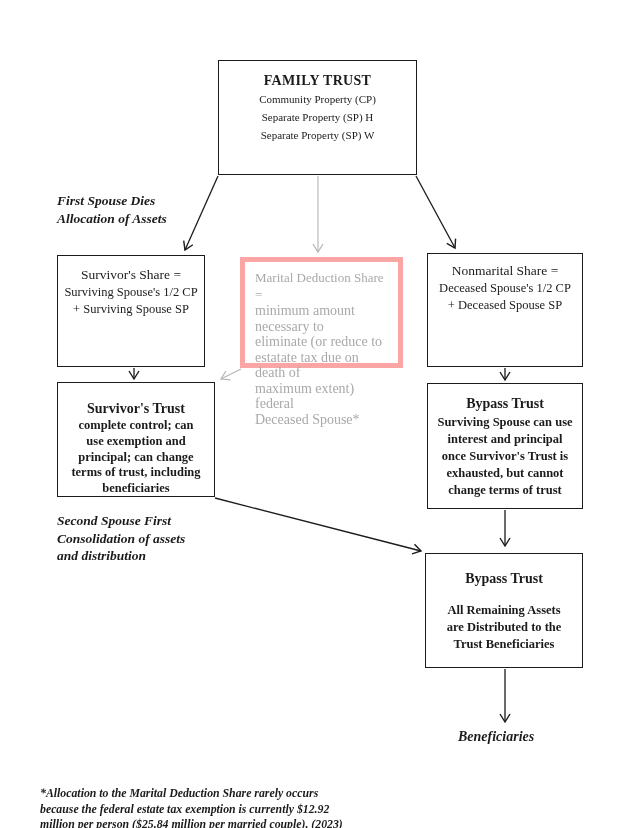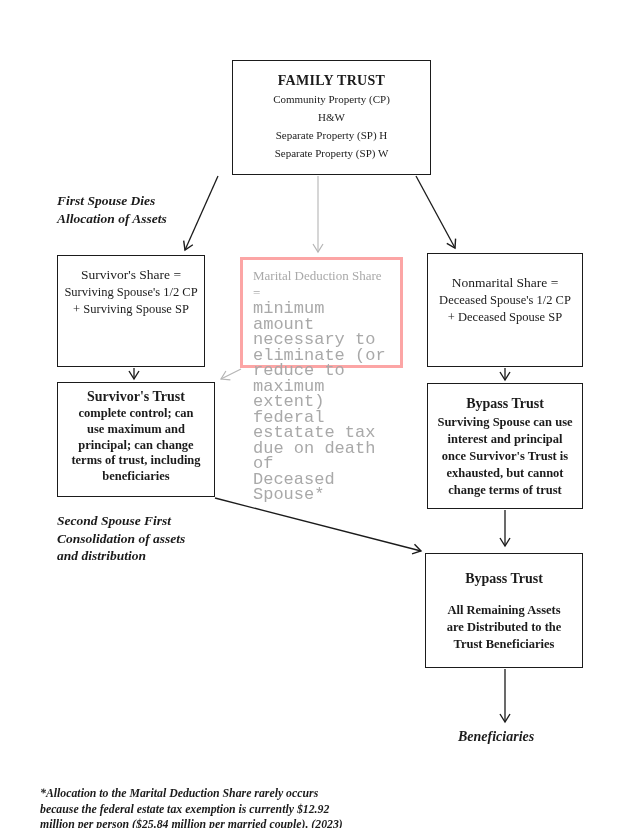--- a/index.html
+++ b/index.html
@@ -5,36 +5,36 @@
   html,body{margin:0;padding:0;background:#ffffff;}
   .canvas{
     position:relative;width:640px;height:828px;background:#ffffff;overflow:hidden;
     font-family:"Liberation Serif","DejaVu Serif",serif;color:#1b1b1b;
   }
   .arrow-layer{position:absolute;left:0;top:0;width:640px;height:828px;}
   .box{position:absolute;background:#ffffff;border:1.6px solid #1b1b1b;box-sizing:border-box;text-align:center;}
   .box .title{font-size:14px;line-height:19px;}
   .box .line{font-size:11px;line-height:18px;}
 
-  .family-trust{left:232px;top:60px;width:199px;height:115px;padding-top:10px;}
+  .family-trust{left:218px;top:60px;width:199px;height:115px;padding-top:10px;}
   .family-trust .title{font-weight:bold;letter-spacing:.3px;}
 
   .survivors-share{left:57px;top:255px;width:148px;height:112px;padding-top:9px;}
   .survivors-share .title{font-size:13.5px;line-height:19px;}
   .survivors-share .line,.nonmarital-share .line{font-size:12.5px;line-height:17px;}
 
-  .marital-deduction{left:240px;top:257px;width:163px;height:111px;border:3px solid #fca5a5;
+  .marital-deduction{left:240px;top:257px;width:163px;height:111px;border:5px solid #fca5a5;
     color:#a9a9a9;text-align:left;padding:7px 8px 0 10px;}
   .marital-deduction .title{font-size:13px;line-height:17px;}
-  .marital-deduction .line{font-size:17px;line-height:15.5px;font-family:Liberation Mono, monospace;}
+  .marital-deduction .line{font-size:14px;line-height:15.5px;}
 
-  .nonmarital-share{left:427px;top:253px;width:156px;height:114px;padding-top:19px;}
+  .nonmarital-share{left:427px;top:253px;width:156px;height:114px;padding-top:7px;}
   .nonmarital-share .title{font-size:13.5px;line-height:19px;}
 
-  .survivors-trust{left:57px;top:382px;width:158px;height:115px;padding-top:4px;}
+  .survivors-trust{left:57px;top:382px;width:158px;height:115px;padding-top:16px;}
   .survivors-trust .title{font-weight:bold;font-size:14px;line-height:19px;}
   .survivors-trust .line{font-weight:bold;font-size:12.5px;line-height:15.8px;}
 
   .bypass-trust{left:427px;top:383px;width:156px;height:126px;padding-top:10px;}
   .bypass-trust .title{font-weight:bold;font-size:14px;line-height:20px;}
   .bypass-trust .line{font-weight:bold;font-size:12.5px;line-height:17px;text-align:center;}
 
   .bypass-final{left:425px;top:553px;width:158px;height:115px;padding-top:15px;}
   .bypass-final .title{font-weight:bold;font-size:14px;line-height:19px;margin-bottom:14px;}
   .bypass-final .line{font-weight:bold;font-size:12.5px;line-height:17px;}
@@ -70,55 +70,54 @@
     </g>
     <g stroke="#b5b5b5" stroke-width="1.1" fill="none">
       <line x1="318" y1="176" x2="318" y2="252" marker-end="url(#vGray)"></line>
       <line x1="241" y1="369" x2="221" y2="379" marker-end="url(#vGray)"></line>
     </g>
   </svg>
 
   <div class="box family-trust">
     <div class="title">FAMILY TRUST</div>
     <div class="line">Community Property (CP)</div>
-    <div class="line">H&amp;W</div>
     <div class="line">Separate Property (SP) H</div>
     <div class="line">Separate Property (SP) W</div>
   </div>
 
   <div class="stage-label stage-1">
     <div>First Spouse Dies</div>
     <div>Allocation of Assets</div>
   </div>
 
   <div class="box survivors-share">
     <div class="title">Survivor's Share =</div>
     <div class="line">Surviving Spouse's 1/2 CP</div>
     <div class="line">+  Surviving Spouse SP</div>
   </div>
 
   <div class="box marital-deduction">
     <div class="title">Marital Deduction Share =</div>
     <div class="line">minimum amount necessary to</div>
     <div class="line">eliminate (or reduce to</div>
+    <div class="line">estatate tax due on death of</div>
     <div class="line">maximum extent) federal</div>
-    <div class="line">estatate tax due on death of</div>
     <div class="line">Deceased Spouse*</div>
   </div>
 
   <div class="box nonmarital-share">
     <div class="title">Nonmarital Share =</div>
     <div class="line">Deceased Spouse's 1/2 CP</div>
     <div class="line">+  Deceased Spouse SP</div>
   </div>
 
   <div class="box survivors-trust">
     <div class="title">Survivor's Trust</div>
     <div class="line">complete control; can</div>
-    <div class="line">use maximum and</div>
+    <div class="line">use exemption and</div>
     <div class="line">principal; can change</div>
     <div class="line">terms of trust, including</div>
     <div class="line">beneficiaries</div>
   </div>
 
   <div class="box bypass-trust">
     <div class="title">Bypass Trust</div>
     <div class="line">Surviving Spouse can use</div>
     <div class="line">interest and principal</div>
     <div class="line">once Survivor's Trust is</div>

